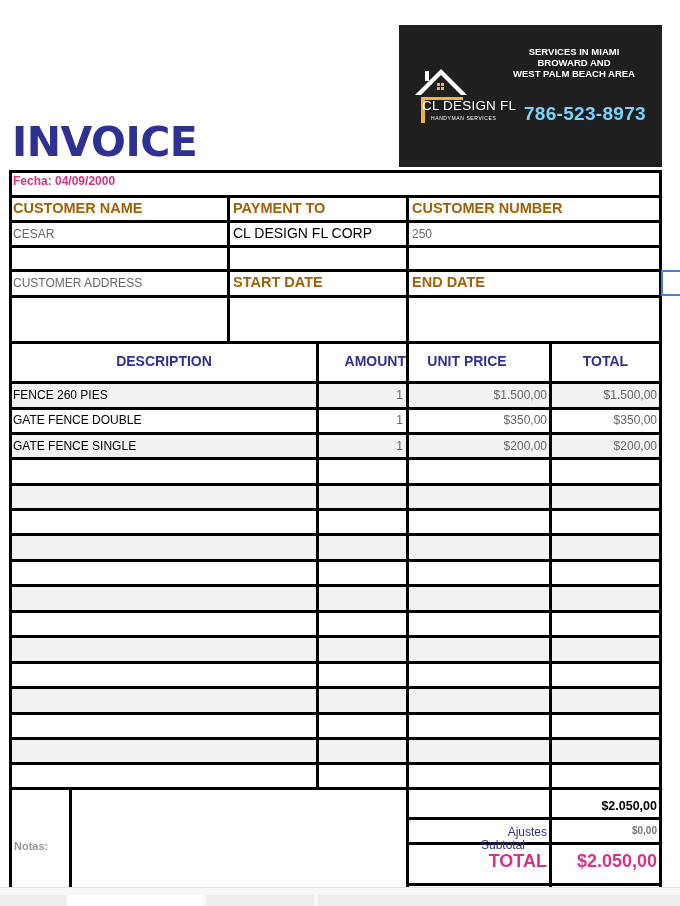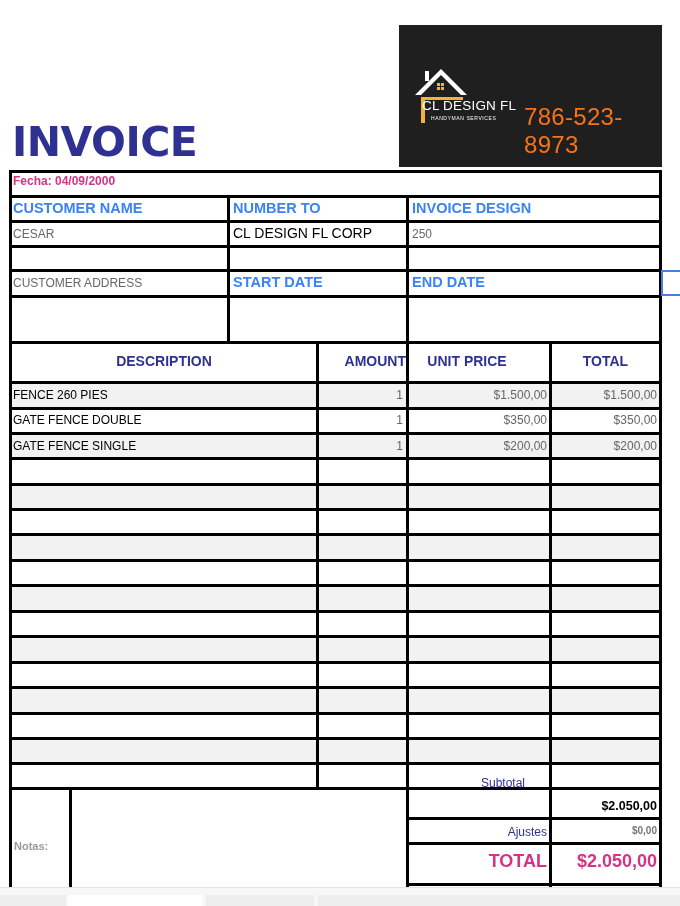--- a/index.html
+++ b/index.html
@@ -1,32 +1,32 @@
 <!DOCTYPE html>
 <html><head>
 <meta charset="utf-8">
 <style>
   html, body { margin:0; padding:0; }
   body { width:680px; height:906px; background:#ffffff; position:relative; overflow:hidden; font-family:"Liberation Sans", sans-serif; }
   .abs { position:absolute; box-sizing:border-box; }
   .title { left:12px; top:118px; font-size:41px; font-weight:bold; color:#2e3192; font-family:"DejaVu Sans", sans-serif; letter-spacing:-0.5px; }
   .logo-box { left:399px; top:25px; width:263px; height:142px; background:#1f1f1f; }
   .logo-services { right:8px; top:21px; width:160px; text-align:center; color:#ffffff; font-size:9.5px; font-weight:bold; line-height:11px; }
-  .logo-phone { left:125px; top:78px; color:#f97316; font-size:24px; font-weight:normal; letter-spacing:0.3px; }
+  .logo-phone { left:125px; top:78px; color:#7dd3fc; font-size:19px; font-weight:bold; letter-spacing:0.3px; }
   .logo-name { left:23px; top:73px; color:#ffffff; font-size:13.5px; letter-spacing:0.2px; }
   .logo-sub { left:32px; top:90px; color:#ffffff; font-size:5px; letter-spacing:0.6px; }
   .house { left:12px; top:38px; }
 
   
   .hl { position:absolute; height:3px; background:#000; }
   .vl { position:absolute; width:3px; background:#000; }
   .shade { position:absolute; background:#f2f2f2; }
 
   .cell-text { position:absolute; white-space:nowrap; font-family:"Liberation Sans", sans-serif; }
-  .hdr { font-weight:bold; font-size:14.5px; color:#3b82f6; }
+  .hdr { font-weight:bold; font-size:14.5px; color:#a16207; }
   .val-gray { font-size:12px; color:#666666; }
   .val-black { font-size:14px; color:#000; }
   .colhdr { font-weight:bold; font-size:14px; color:#2e3192; text-align:center; }
   .item { font-size:12px; color:#000; }
   .num { font-size:12px; color:#666; text-align:right; }
   .fecha { font-weight:bold; font-size:12px; color:#d63384; }
   .sum-label { font-size:12px; color:#2e3192; text-align:right; }
   .total-label { font-size:18px; font-weight:bold; color:#d63384; text-align:right; }
   .total-val { font-size:18px; font-weight:bold; color:#d63384; text-align:right; }
   .notas { font-weight:bold; font-size:11px; color:#999999; }
@@ -45,20 +45,25 @@
     <rect x="14" y="8" width="4" height="10" fill="#ffffff"></rect>
     <rect x="26" y="20" width="3" height="3" fill="#f0b43c"></rect>
     <rect x="30" y="20" width="3" height="3" fill="#f0b43c"></rect>
     <rect x="26" y="24" width="3" height="3" fill="#f0b43c"></rect>
     <rect x="30" y="24" width="3" height="3" fill="#f0b43c"></rect>
     <rect x="10" y="34" width="42" height="3" fill="#f0b43c"></rect>
     <rect x="10" y="34" width="4" height="26" fill="#f0b43c"></rect>
   </svg>
   <div class="abs logo-name">CL DESIGN FL</div>
   <div class="abs logo-sub">HANDYMAN SERVICES</div>
+  <div class="abs logo-services">
+    <div>SERVICES IN MIAMI</div>
+    <div>BROWARD AND</div>
+    <div>WEST PALM BEACH AREA</div>
+  </div>
   <div class="abs logo-phone">786-523-8973</div>
 </div>
 
 <div class="shade" style="left:11px; top:384px; width:648px; height:24px;"></div>
 <div class="shade" style="left:11px; top:435px; width:648px; height:23px;"></div>
 <div class="shade" style="left:11px; top:486px; width:648px; height:23px;"></div>
 <div class="shade" style="left:11px; top:536px; width:648px; height:24px;"></div>
 <div class="shade" style="left:11px; top:587px; width:648px; height:24px;"></div>
 <div class="shade" style="left:11px; top:638px; width:648px; height:24px;"></div>
 <div class="shade" style="left:11px; top:689px; width:648px; height:24px;"></div>
@@ -97,22 +102,22 @@
 <div class="vl" style="left:659px; top:170px; height:717px;"></div>
 <div class="vl" style="left:227px; top:195px; height:149px;"></div>
 <div class="vl" style="left:406px; top:195px; height:692px;"></div>
 <div class="vl" style="left:316px; top:341px; height:449px;"></div>
 <div class="vl" style="left:549px; top:341px; height:546px;"></div>
 <div class="vl" style="left:69px; top:787px; height:100px;"></div>
 
 <div class="cell-text fecha" style="left:13px; top:174px;">Fecha: 04/09/2000</div>
 
 <div class="cell-text hdr" style="left:13px; top:200px;">CUSTOMER NAME</div>
-<div class="cell-text hdr" style="left:233px; top:200px;">NUMBER TO</div>
-<div class="cell-text hdr" style="left:412px; top:200px;">INVOICE DESIGN</div>
+<div class="cell-text hdr" style="left:233px; top:200px;">PAYMENT TO</div>
+<div class="cell-text hdr" style="left:412px; top:200px;">CUSTOMER NUMBER</div>
 
 <div class="cell-text val-gray" style="left:13px; top:227px;">CESAR</div>
 <div class="cell-text val-black" style="left:233px; top:225px;">CL DESIGN FL CORP</div>
 <div class="cell-text val-gray" style="left:412px; top:227px;">250</div>
 
 <div class="abs" style="left:12px; top:248px; width:215px; height:21px;"></div>
 <div class="abs" style="left:230px; top:248px; width:176px; height:21px;"></div>
 <div class="abs" style="left:409px; top:248px; width:250px; height:21px;"></div>
 
 <div class="cell-text val-gray" style="left:13px; top:276px;">CUSTOMER ADDRESS</div>
@@ -143,21 +148,21 @@
 <div>
   <div class="cell-text item" style="left:13px; top:439px;">GATE FENCE SINGLE</div>
   <div class="cell-text num" style="left:319px; top:439px; width:84px;">1</div>
   <div class="cell-text num" style="left:409px; top:439px; width:138px;">$200,00</div>
   <div class="cell-text num" style="left:552px; top:439px; width:105px;">$200,00</div>
 </div>
 
 <div class="cell-text notas" style="left:14px; top:840px;">Notas:</div>
 <div class="abs" style="left:72px; top:790px; width:334px; height:97px;"></div>
 
-<div class="cell-text sum-label" style="left:409px; top:776px; width:116px;">Subtotal</div>
+<div class="cell-text sum-label" style="left:409px; top:838px; width:116px;">Subtotal</div>
 <div class="cell-text" style="left:552px; top:799px; width:105px; text-align:right; font-size:12.5px; font-weight:bold; color:#000;">$2.050,00</div>
 
 <div class="cell-text sum-label" style="left:409px; top:825px; width:138px;">Ajustes</div>
 <div class="cell-text" style="left:552px; top:825px; width:105px; text-align:right; font-size:10px; font-weight:bold; color:#777;">$0,00</div>
 
 <div class="cell-text total-label" style="left:409px; top:851px; width:138px;">TOTAL</div>
 <div class="cell-text total-val" style="left:552px; top:851px; width:105px;">$2.050,00</div>
 
 <div class="sel-box"></div>
 

